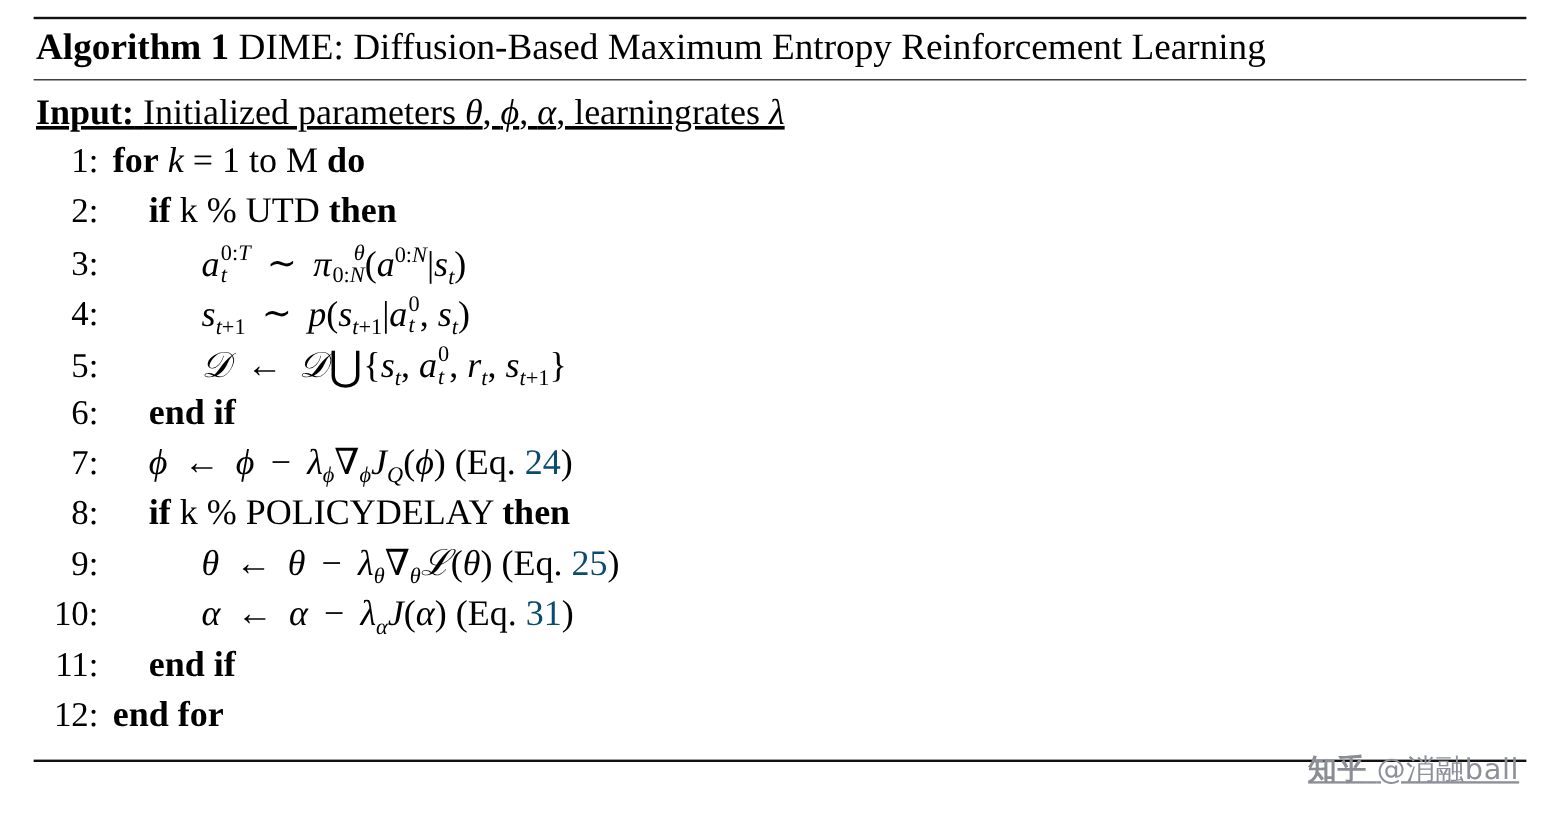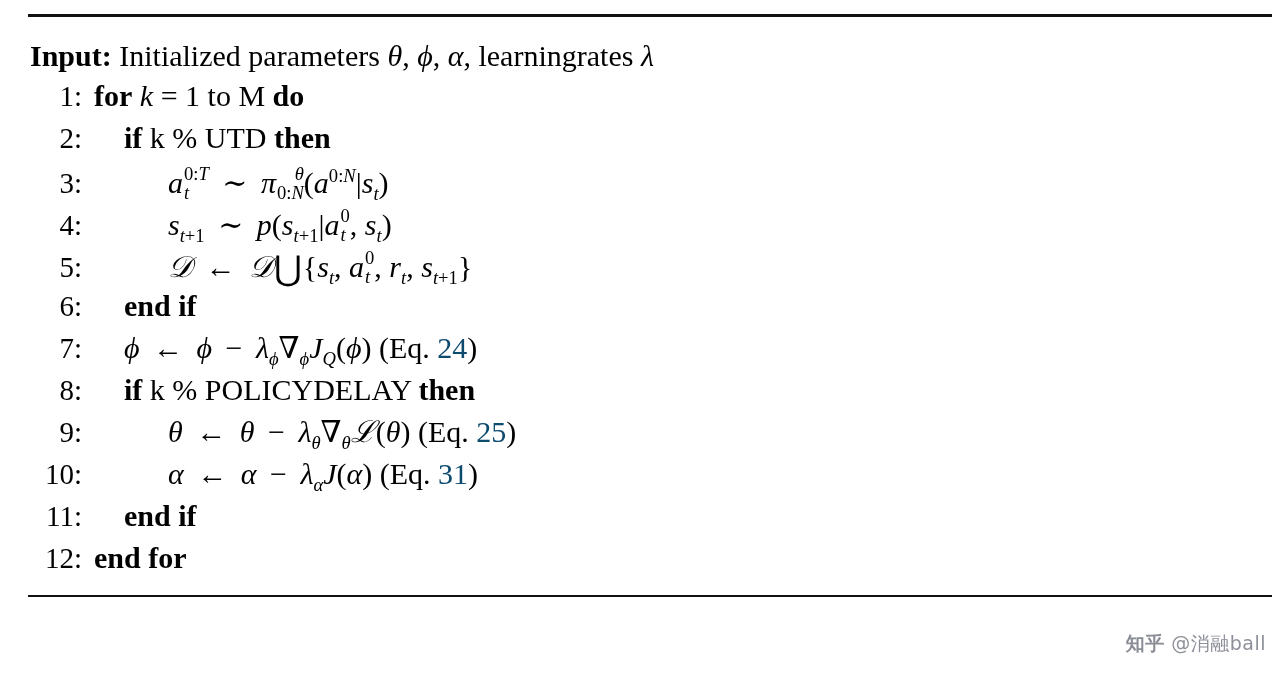--- a/index.html
+++ b/index.html
@@ -43,22 +43,23 @@
   }
 
   .body-block {
     padding: 10px 2px 10px 2px;
     font-size: 30px;
     line-height: 1.0;
   }
 
   .input-line {
     font-size: 30px;
-    margin: 14px 0 10px 0;
+    margin: 2px 0 10px 0;
     white-space: nowrap;
+    text-decoration: underline;
   }
   .input-line .kw {
     font-weight: bold;
   }
 
   .steps {
     display: block;
   }
   .step {
     display: flex;
@@ -107,37 +108,42 @@
     font-size: 34px;
     position: relative;
     top: 3px;
     padding: 0 1px;
   }
 
   .watermark {
     position: absolute;
     right: 22px;
     bottom: 34px;
-    font-size: 19px;
+    font-size: 24px;
     color: #8d9099;
     font-family: "DejaVu Sans", sans-serif;
     letter-spacing: 0.5px;
+    text-decoration: underline;
   }
   .watermark .zhi {
     font-weight: bold;
     color: #8a8d95;
   }
 </style>
 </head>
 <body>
 
 <div class="algorithm">
 
   <hr class="rule">
 
+  <div class="title-row">
+    <span class="alg-label">Algorithm 1</span>
+    <span class="alg-title">DIME: Diffusion-Based Maximum Entropy Reinforcement Learning</span>
+  </div>
 
   <hr class="rule thin">
 
   <div class="body-block">
 
     <div class="input-line">
       <span class="kw">Input:</span>
       <span>
         Initialized parameters <span class="mathit">θ</span>, <span class="mathit">ϕ</span>, <span class="mathit">α</span>, learningrates <span class="mathit">λ</span>
       </span>

